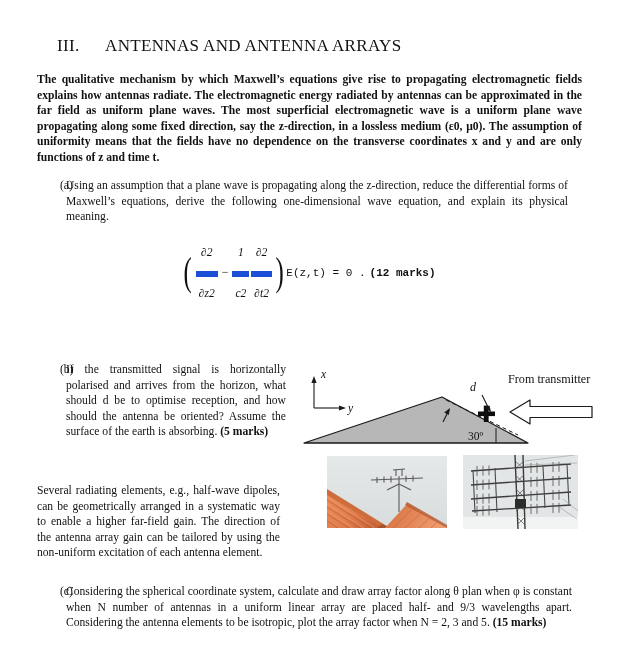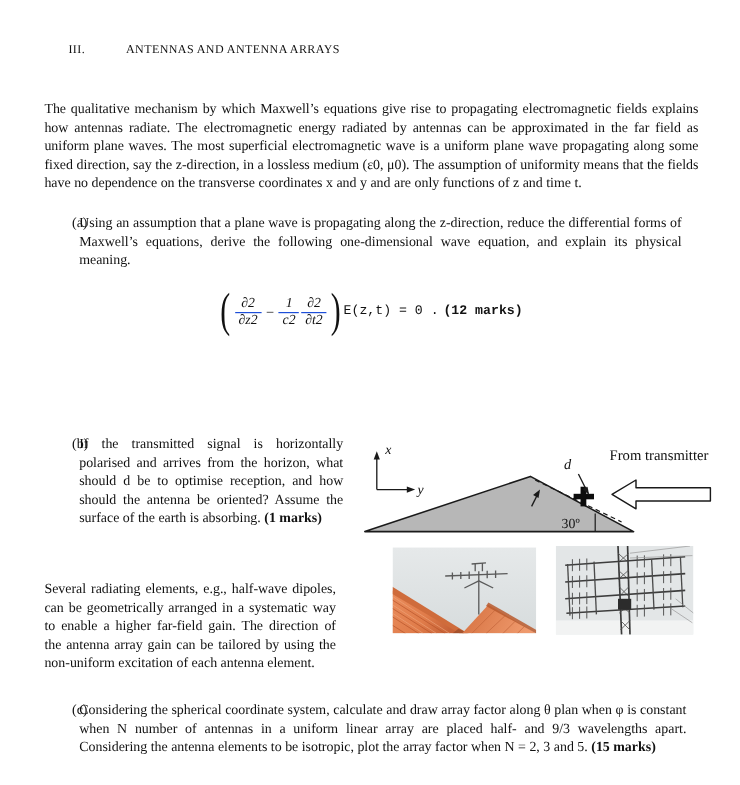--- a/index.html
+++ b/index.html
@@ -21,37 +21,37 @@
     width: 617px;
     height: 654px;
     background: #fff;
   }
 
   
   .sec-heading {
     position: absolute;
     left: 57px;
     top: 36px;
-    font-size: 10px;
+    font-size: 17px;
     letter-spacing: 0.35px;
     white-space: nowrap;
   }
   .sec-heading .numeral { display: inline-block; width: 48px; }
 
   
   .para {
     position: absolute;
     font-size: 11.6px;
     line-height: 15.6px;
     text-align: justify;
     text-justify: inter-word;
     hyphens: none;
   }
   .intro {
-    left: 37px; top: 83px; width: 545px;
+    left: 37px; top: 72px; width: 545px; font-weight: bold;
   }
   .roof-para {
     left: 37px; top: 301px; width: 545px;
   }
   .several-para {
     left: 37px; top: 483px; width: 243px;
   }
 
   
   .qitem {
@@ -106,21 +106,21 @@
     display: inline-block;
     vertical-align: middle;
     text-align: center;
     font-size: 11.5px;
     line-height: 12.5px;
     font-style: italic;
     font-family: "Liberation Serif", serif;
     margin: 0 1px;
   }
   .frac .num { display: block; padding: 0 3px 0px 3px; }
-  .frac .den { display: block; border-top: 1px solid #1d4ed8; padding: 0px 3px 0 3px; }
+  .frac .den { display: block; border-top: 6px solid #1d4ed8; padding: 10px 3px 0 3px; margin-top: 12px; }
   .opsym { display: inline-block; vertical-align: middle; padding: 0 3px; font-size: 12px;}
   .efield {
     display: inline-block;
     vertical-align: middle;
     font-size: 11px;
     font-family: Liberation Mono, monospace;
   }
   .marks { font-weight: bold; }
 
   
@@ -169,21 +169,21 @@
 
   <div class="equation">
     <span class="eqwrap">
       <span class="paren">(</span><span class="frac"><span class="num">∂2</span><span class="den">∂z2</span></span><span class="opsym">−</span><span class="frac"><span class="num">1</span><span class="den">c2</span></span><span class="frac"><span class="num">∂2</span><span class="den">∂t2</span></span><span class="paren">)</span><span class="efield">E(z,t) = 0 .</span><span class="efield marks" style="padding-left:4px">(12 marks)</span>
     </span>
   </div>
 
 
   <div class="qitem q-b">
     <span class="lab">(b)</span>
-    <span class="txt"><span>If the transmitted signal is horizontally polarised and arrives from the horizon, what should d be to optimise reception, and how should the antenna be oriented? Assume the surface of the earth is absorbing.</span> <span class="marks">(1 marks)</span></span>
+    <span class="txt"><span>If the transmitted signal is horizontally polarised and arrives from the horizon, what should d be to optimise reception, and how should the antenna be oriented? Assume the surface of the earth is absorbing.</span> <span class="marks">(5 marks)</span></span>
   </div>
 
   <div class="schematic">
     <svg width="306" height="88" viewBox="0 0 306 88" xmlns="http://www.w3.org/2000/svg">
 
       <g stroke="#1a1a1a" stroke-width="1.1" fill="none">
         <line x1="18" y1="42" x2="18" y2="14"></line>
         <line x1="18" y1="42" x2="46" y2="42"></line>
       </g>
       <polygon points="18,10 15.4,17 20.6,17" fill="#1a1a1a"></polygon>

